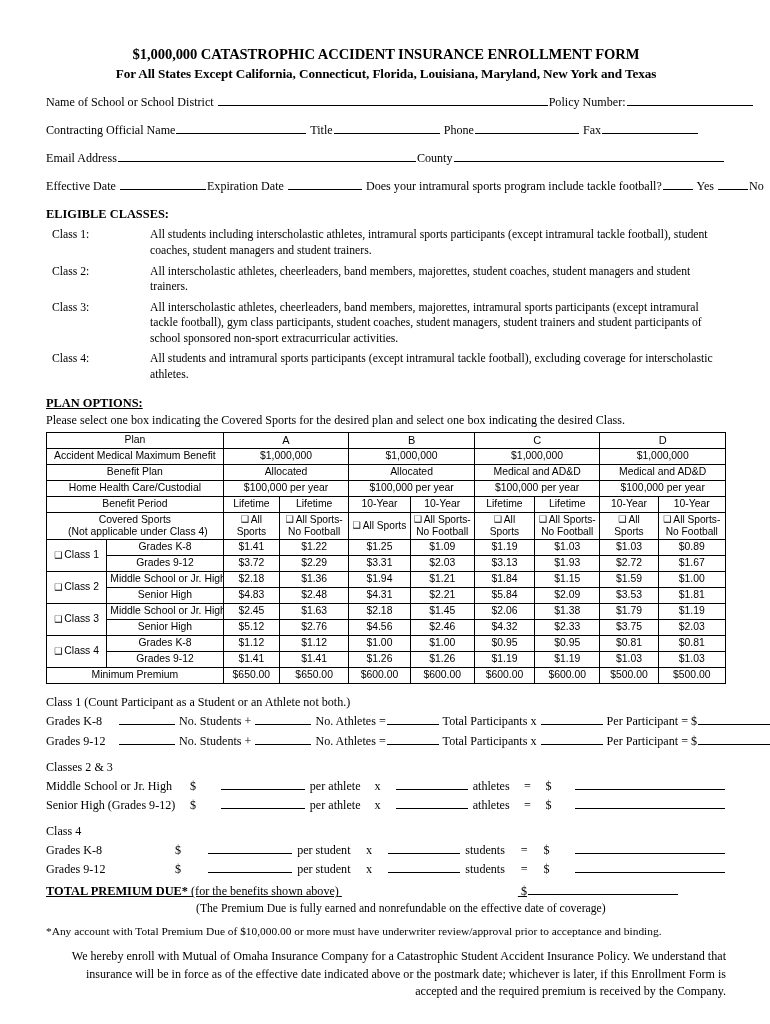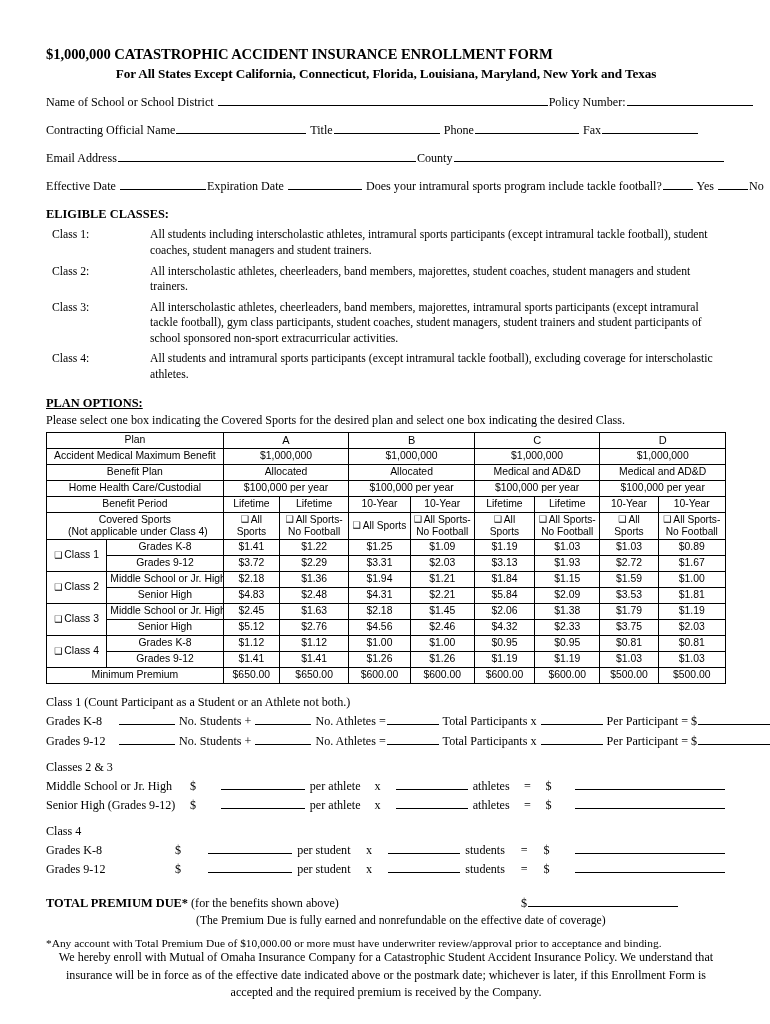--- a/index.html
+++ b/index.html
@@ -18,21 +18,21 @@
   .page {
     width: 770px;
     height: 1024px;
     box-sizing: border-box;
     padding: 40px 44px 10px 46px;
     position: relative;
   }
 
   
   .title-main {
-    text-align: left;
+    text-align: center;
     font-size: 14.6px;
     font-weight: bold;
     letter-spacing: -0.1px;
     margin: 6px 0 0 0;
   }
   .title-sub {
     text-align: center;
     font-size: 13.2px;
     font-weight: bold;
     margin: 3px 0 0 0;
@@ -163,38 +163,40 @@
   }
   .tbl-calc td.k1 { width: 150px; }
   .tbl-calc td.k2 { width: 40px; }
   .tbl-calc td.k3 { text-align: center; width: 46px; }
   .tbl-calc td.k4 { width: 38px; }
   .tbl-calc td.k5 { text-align: center; width: 48px; }
 
   
   .total-row {
     font-size: 12.1px;
-    margin-top: 16px;
+    margin-top: 4px;
     white-space: nowrap;
+    text-decoration: underline;
   }
   .total-row b { font-size: 12.4px; }
   .paren-note {
     font-size: 11.7px;
     text-align: left;
     padding-left: 150px;
     margin-top: 3px;
   }
   .foot-note {
     font-size: 11.4px;
     margin-top: 10px;
   }
   .para {
     font-size: 12.1px;
+    margin-top: 11px;
     line-height: 1.42;
-    text-align: center;
+    text-align: right;
   }
 </style>
 </head>
 <body>
 
 <div class="page">
 
   <div class="title-main">$1,000,000 CATASTROPHIC ACCIDENT INSURANCE ENROLLMENT FORM</div>
   <div class="title-sub">For All States Except California, Connecticut, Florida, Louisiana, Maryland, New York and Texas</div>
 

